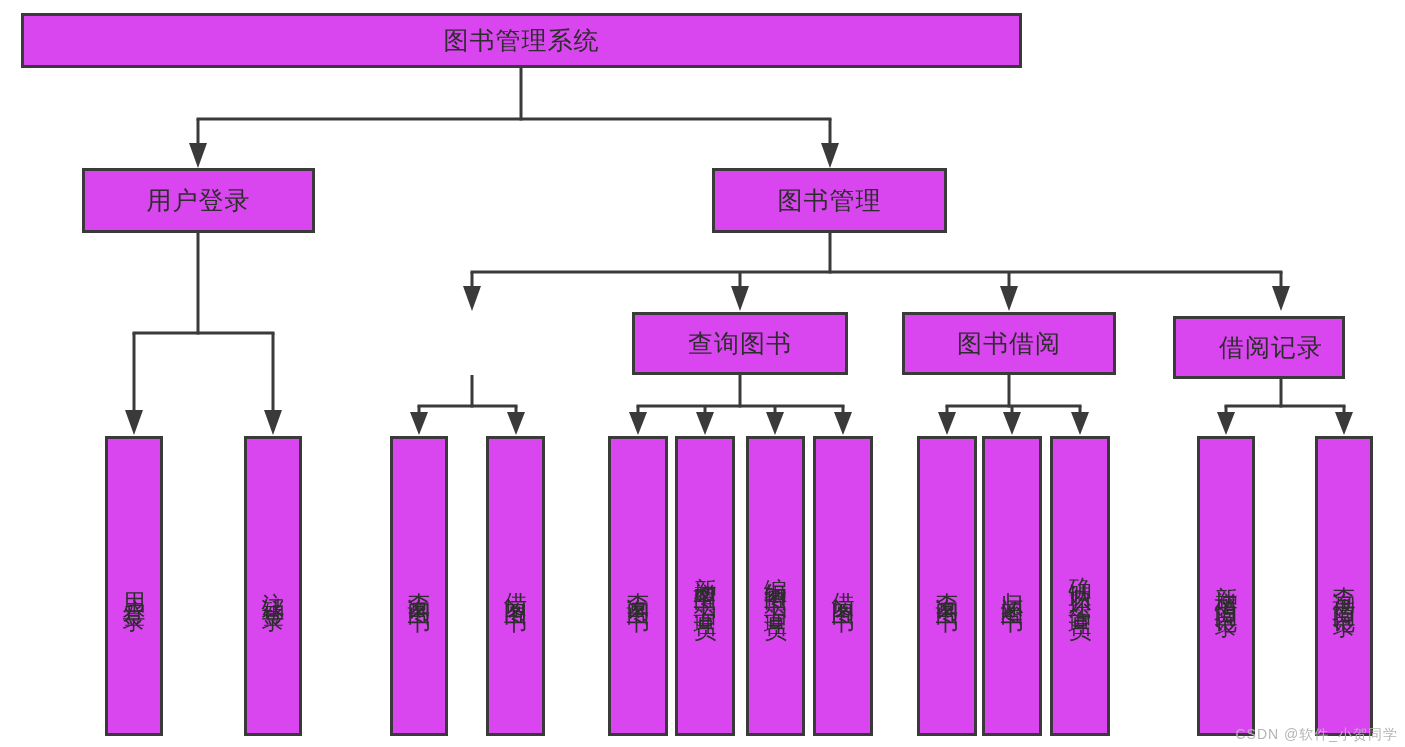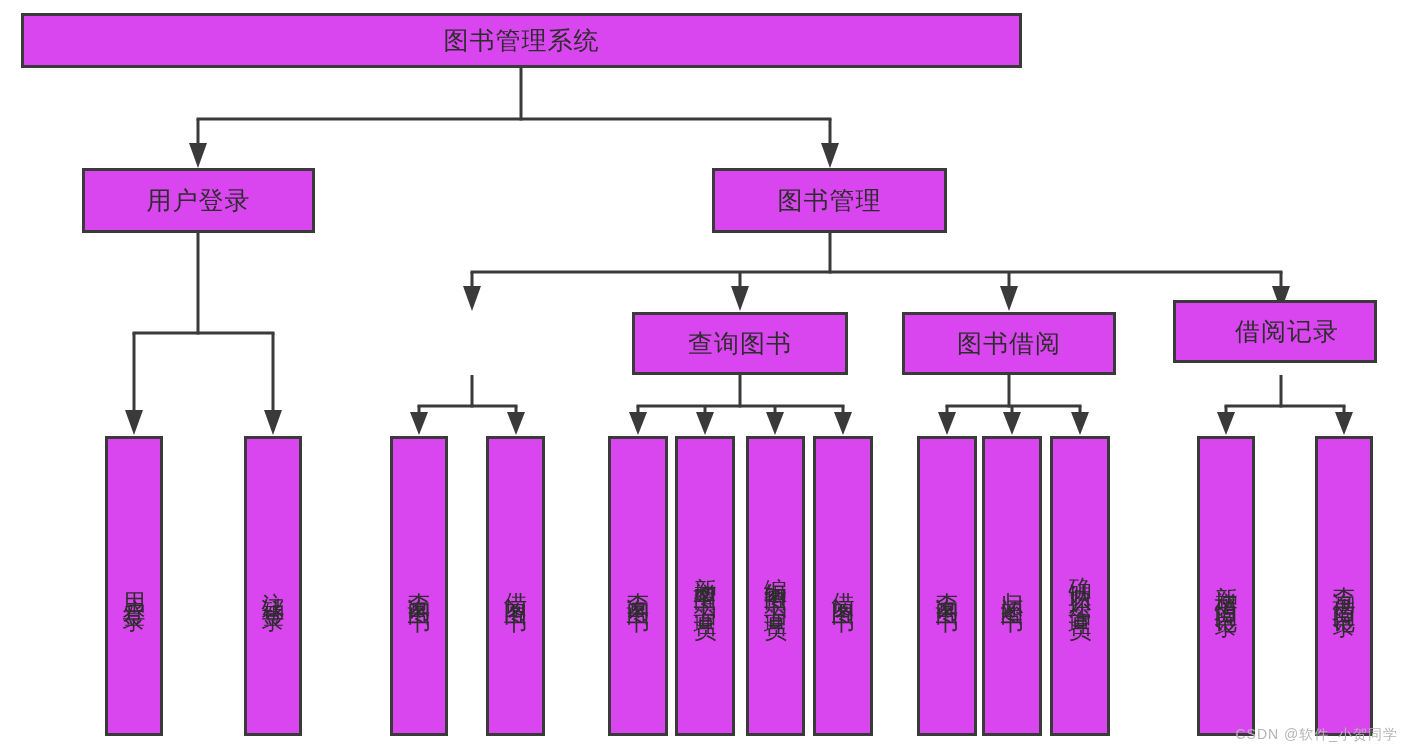--- a/index.html
+++ b/index.html
@@ -103,21 +103,21 @@
   <div class="box" style="left:712px;top:168px;width:235px;height:65px;">
     <span class="hlabel">图书管理</span>
   </div>
 
   <div class="box" style="left:632px;top:312px;width:216px;height:63px;">
     <span class="hlabel">查询图书</span>
   </div>
   <div class="box" style="left:902px;top:312px;width:214px;height:63px;">
     <span class="hlabel">图书借阅</span>
   </div>
-  <div class="box" style="left:1173px;top:300px;width:204px;height:63px;padding-left:24px;">
+  <div class="box" style="left:1173px;top:316px;width:172px;height:63px;padding-left:24px;">
     <span class="hlabel">借阅记录</span>
   </div>
 
   <div class="box leaf" style="left:105px;top:436px;width:58px;height:300px;">
     <span class="vlabel">用户登录</span>
   </div>
   <div class="box leaf" style="left:244px;top:436px;width:58px;height:300px;">
     <span class="vlabel">注销登录</span>
   </div>
 

